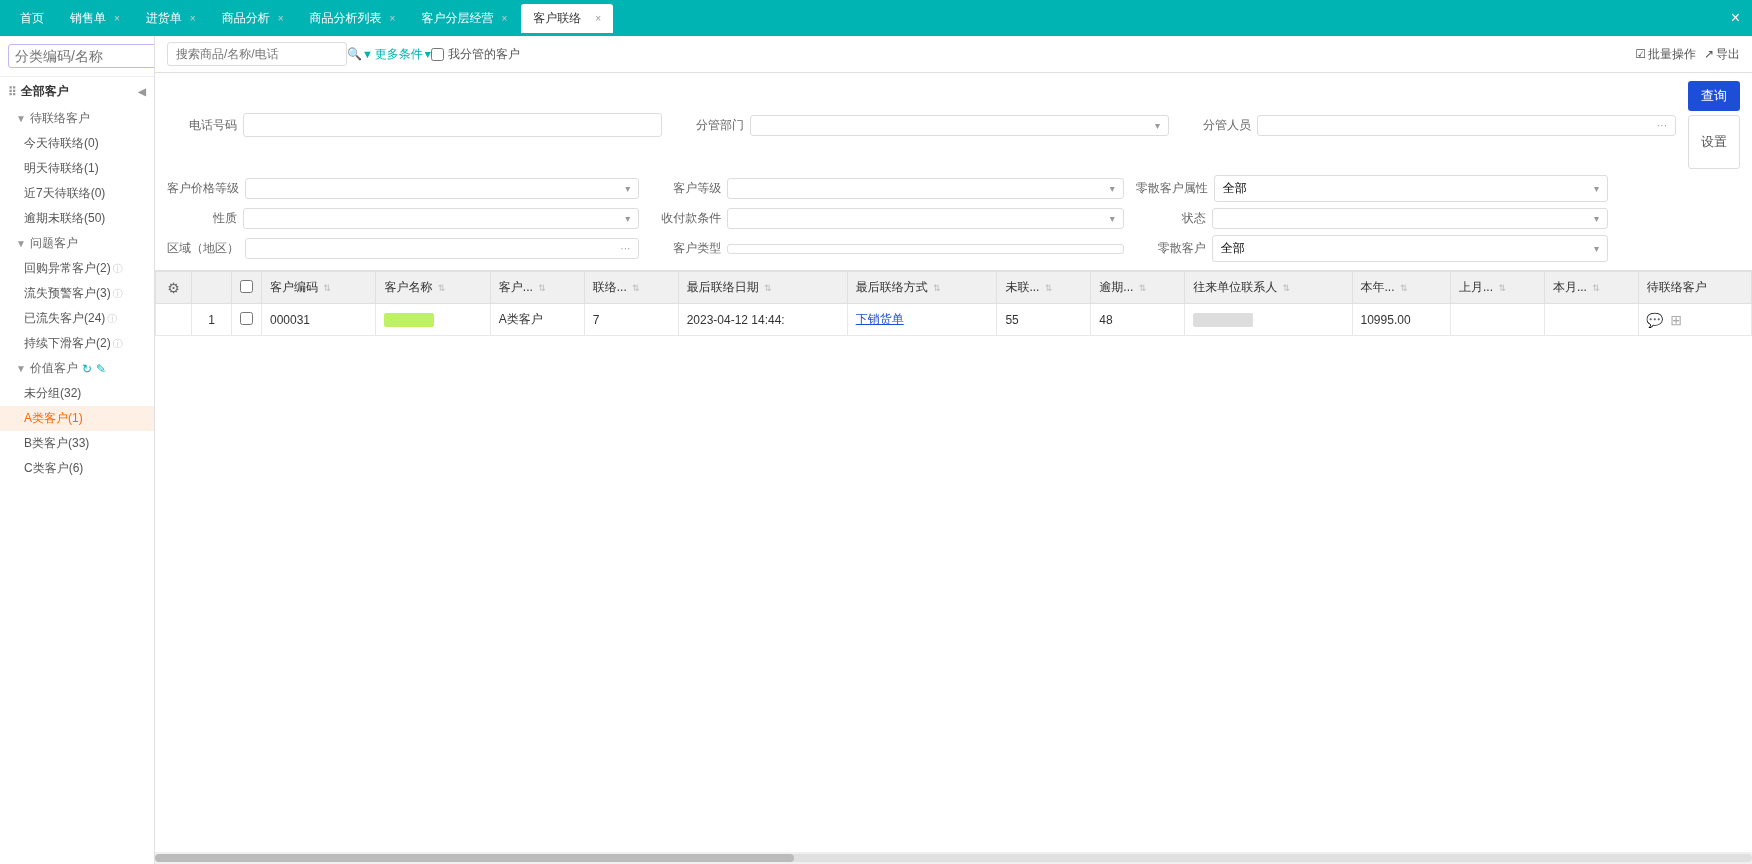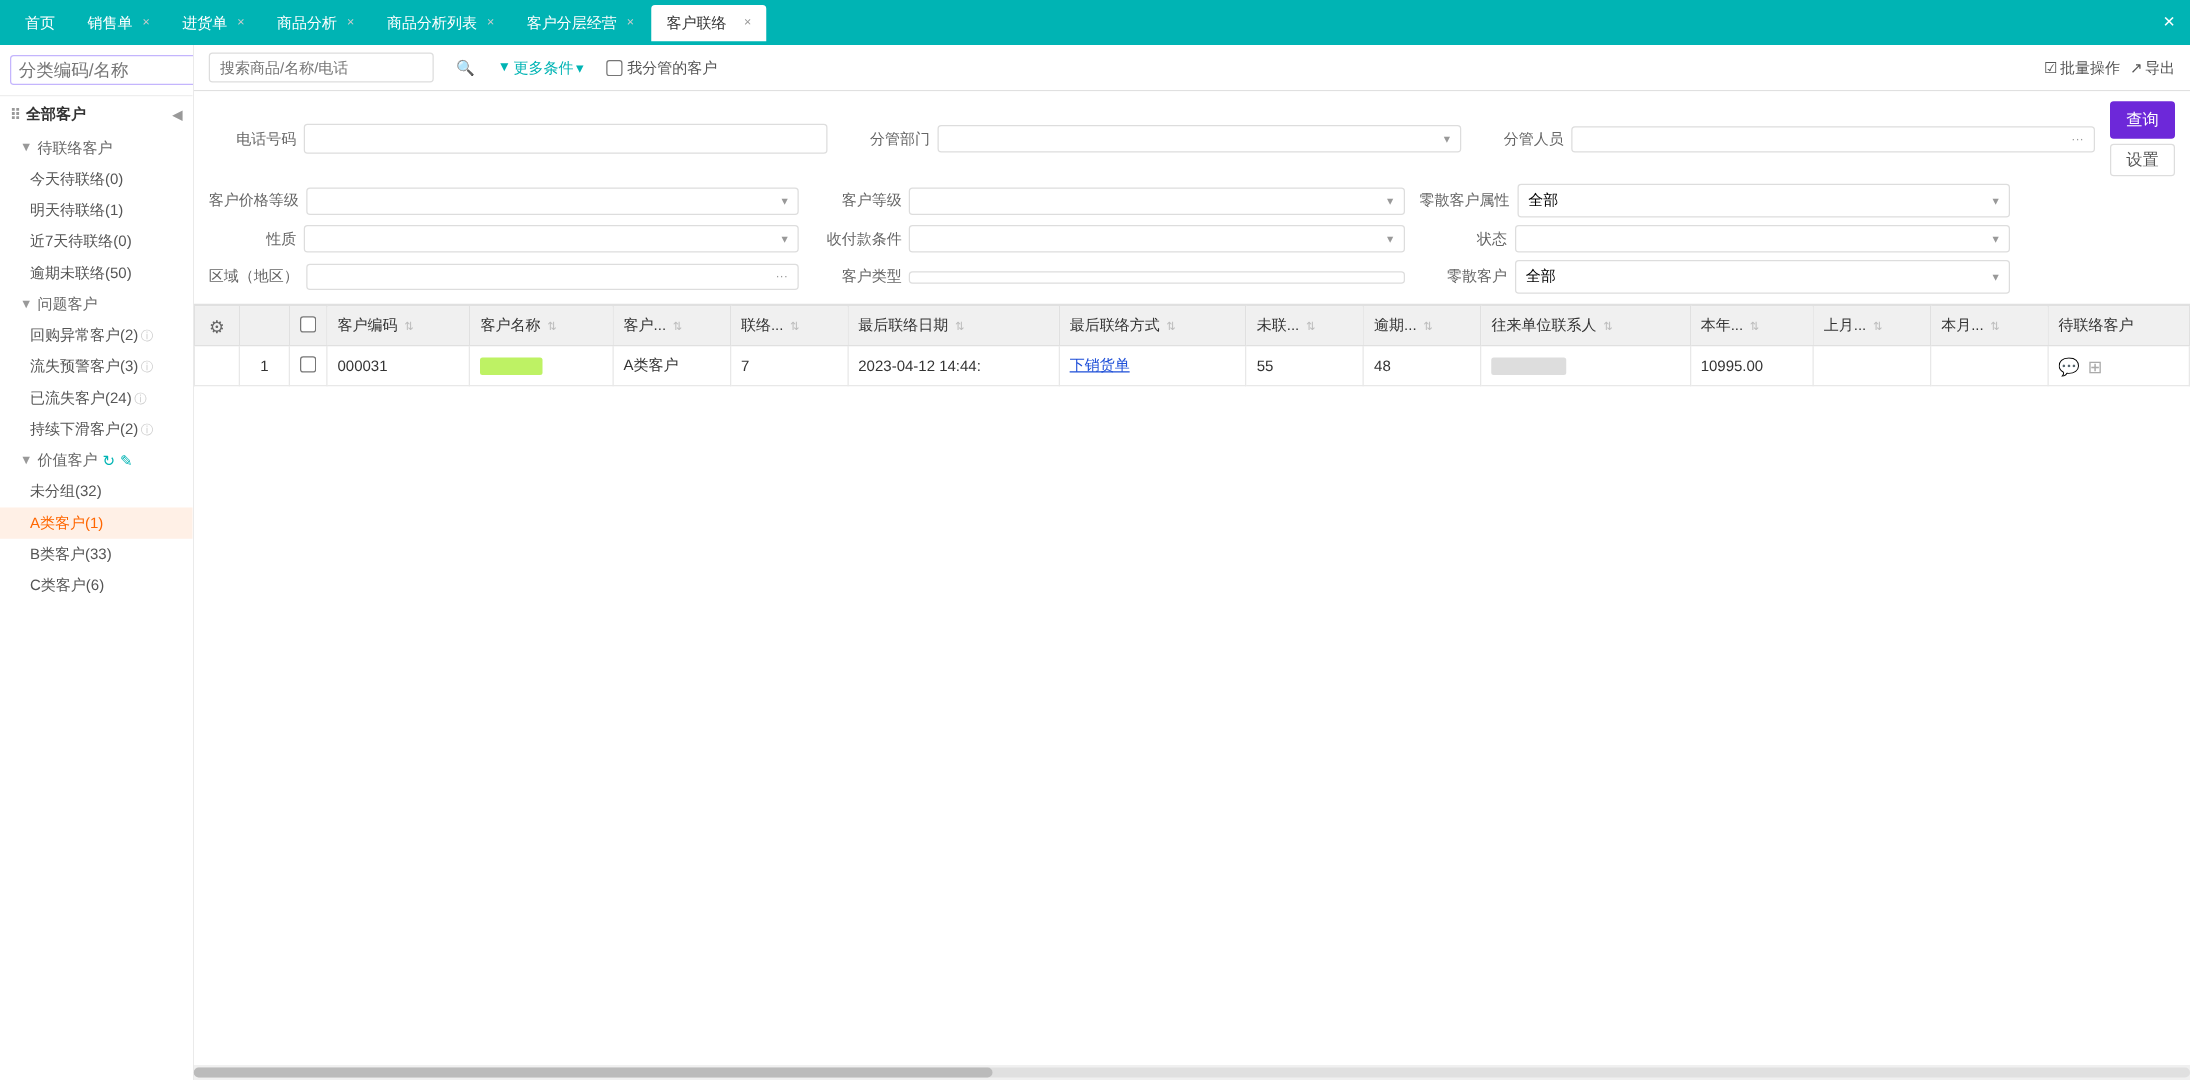--- a/index.html
+++ b/index.html
@@ -102,21 +102,21 @@
       background: #f5f5f5;
       overflow: hidden;
     }
 
     
     .filter-bar {
       background: #fff;
       padding: 6px 12px;
       display: flex;
       align-items: center;
-      gap: 18px;
+      gap: 0;
       border-bottom: 1px solid #e0e0e0;
     }
     .filter-search-input {
       border: 1px solid #ddd;
       border-radius: 3px;
       padding: 4px 8px;
       width: 180px;
       outline: none;
     }
     .filter-search-icon { color: #00b4b4; cursor: pointer; }
@@ -181,34 +181,34 @@
       font-size: 12px;
       cursor: pointer;
       display: flex;
       align-items: center;
       justify-content: space-between;
       position: relative;
     }
     .filter-select .chevron { color: #999; font-size: 10px; }
     .filter-select .dots { color: #999; font-size: 10px; }
     .btn-query {
-      background: #6d28d9;
+      background: #1d4ed8;
       color: #fff;
       border: none;
       border-radius: 3px;
       padding: 6px 4px;
       cursor: pointer;
       font-size: 13px;
     }
     .btn-setting {
       background: #fff;
       color: #555;
       border: 1px solid #ddd;
       border-radius: 3px;
-      padding: 3px 12px;
+      padding: 17px 12px;
       cursor: pointer;
       font-size: 13px;
     }
     .filter-buttons {
       display: flex;
       flex-direction: column;
       gap: 4px;
       justify-content: center;
     }
 

